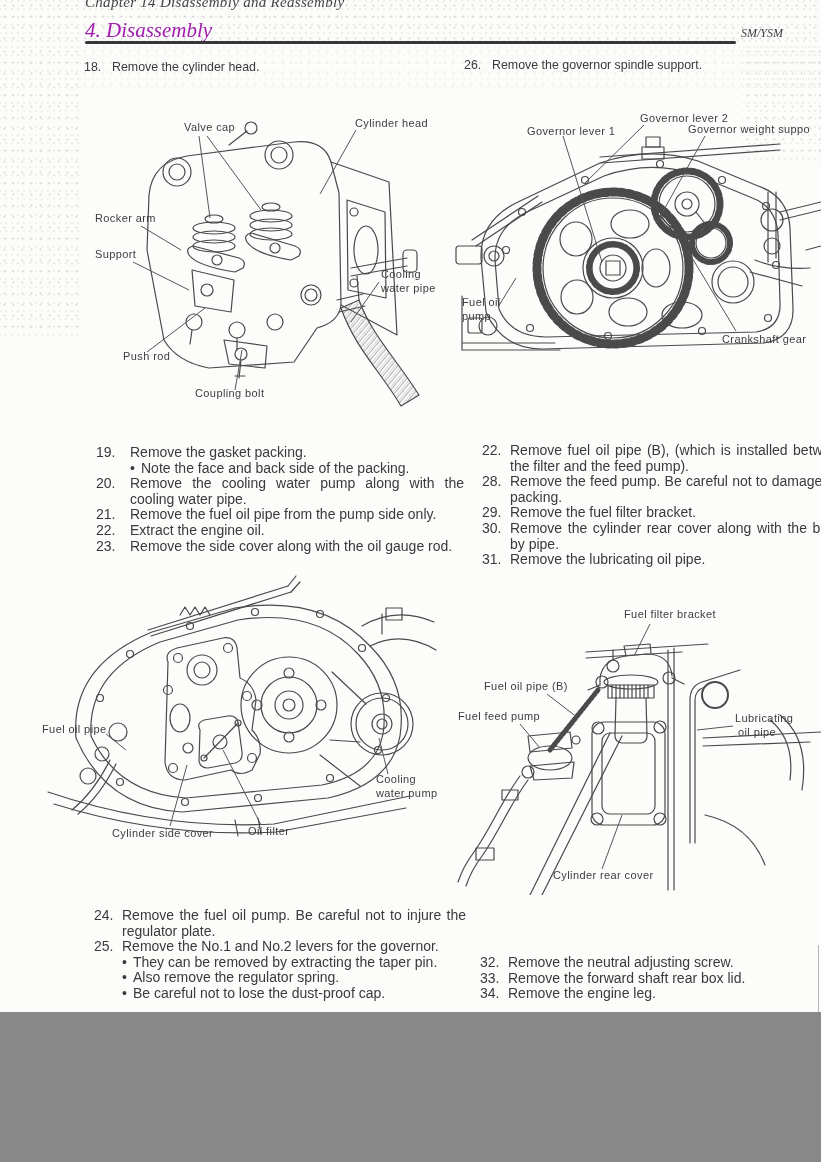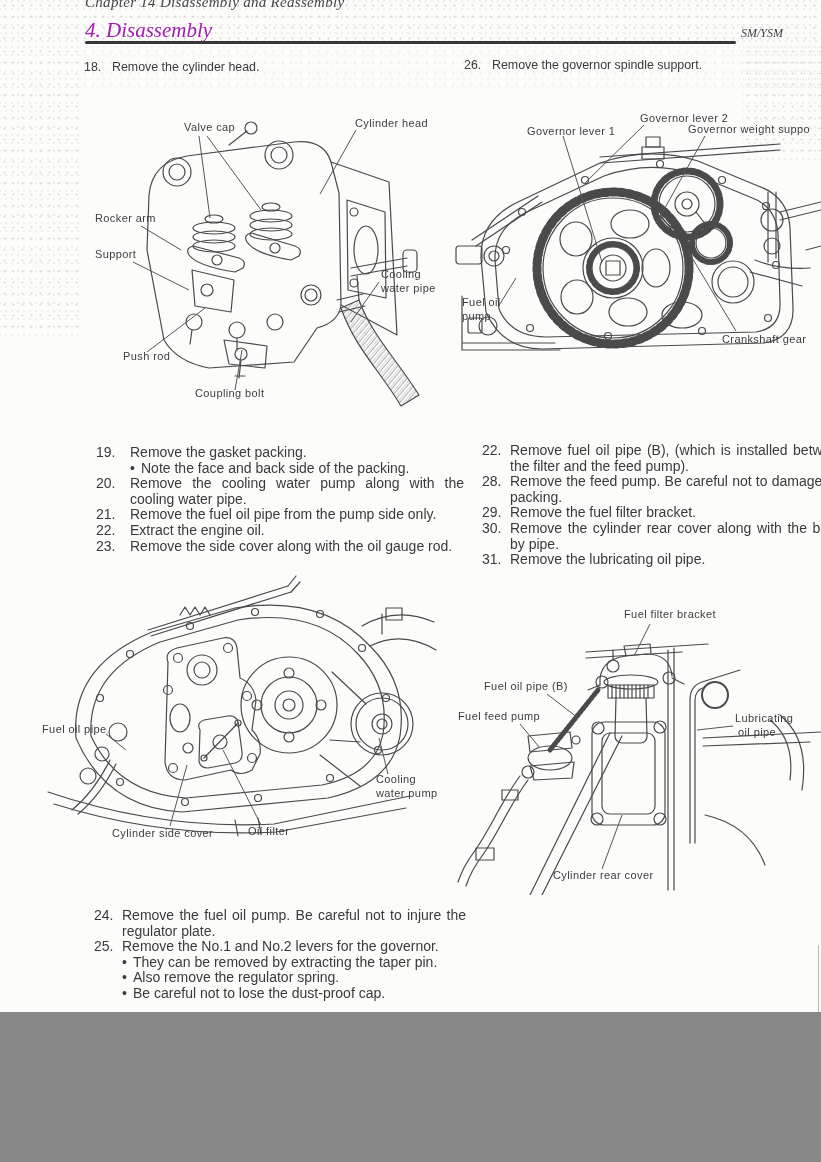--- a/index.html
+++ b/index.html
@@ -421,18 +421,32 @@
       </div>
     <div class="li">
       <span class="num"></span>
       <span class="txt bul">
           <span class="b">•</span>
       <span class="bt">Be careful not to lose the dust-proof cap.</span>
         </span>
       </div>
   </div>
 
+  <div class="list tight" style="left:452px;top:955px;width:335px;">
+    <div class="li">
+      <span class="num">32.</span>
+      <span class="txt">Remove the neutral adjusting screw.</span>
+      </div>
+    <div class="li">
+      <span class="num">33.</span>
+      <span class="txt">Remove the forward shaft rear box lid.</span>
+      </div>
+    <div class="li">
+      <span class="num">34.</span>
+      <span class="txt">Remove the engine leg.</span>
+      </div>
+  </div>
 
   <div class="ft-printed">Printed in Japan</div>
   <div class="ft-code">F023A9078</div>
   <div class="ft-page">14-13</div>
 
 </div>
 
 </body></html>

